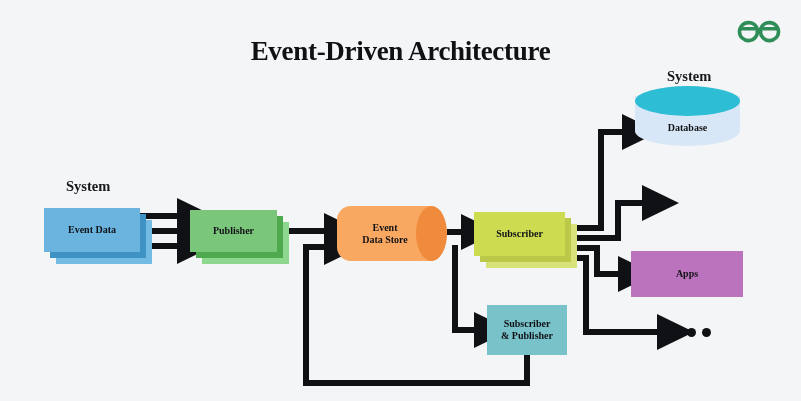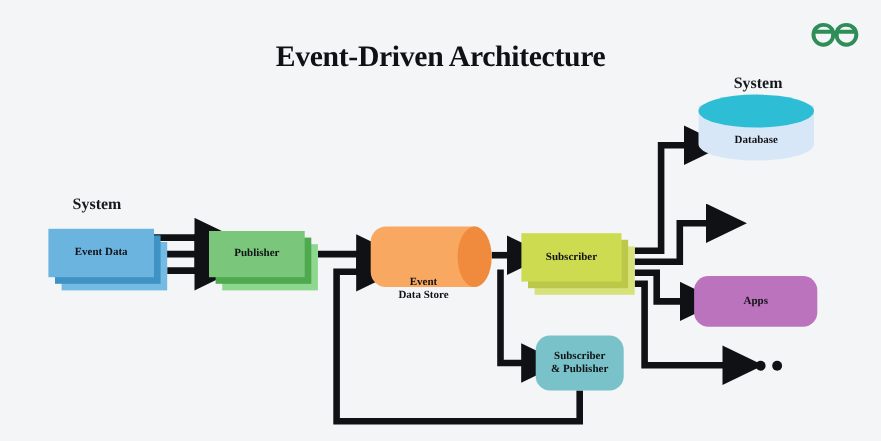--- a/index.html
+++ b/index.html
@@ -86,21 +86,21 @@
   #publisher .s2 { background: #4ea94f; }
   #publisher .s1 { background: #7ac67b; }
 
   
   #subscriber { left: 474px; top: 212px; width: 91px; height: 44px; }
   #subscriber .s3 { background: #d7e27a; }
   #subscriber .s2 { background: #bcc84a; }
   #subscriber .s1 { background: #ccdb4f; }
 
   
-  .flat-node { position: absolute; border-radius: 13px; }
+  .flat-node { position: absolute; }
   #sub-pub {
     left: 487px; top: 305px; width: 80px; height: 50px;
     background: #79c2c9;
   }
   #apps {
     left: 631px; top: 251px; width: 112px; height: 46px;
     background: #bb73bd;
   }
 
   
@@ -115,21 +115,21 @@
     background: #f9a862;
     border-radius: 14px 0 0 14px;
   }
   #event-store .cyl-cap {
     position: absolute;
     left: 79px; top: 0;
     width: 31px; height: 55px;
     background: #f08a3c;
     border-radius: 50%;
   }
-  #event-store .node-label { width: 96px; margin-top: 29px; }
+  #event-store .node-label { width: 96px; }
 
   
   #database {
     position: absolute;
     left: 635px; top: 86px; width: 105px; height: 67px;
   }
   #database .db-body {
     position: absolute;
     left: 0; top: 10px;
     width: 105px; height: 50px;

